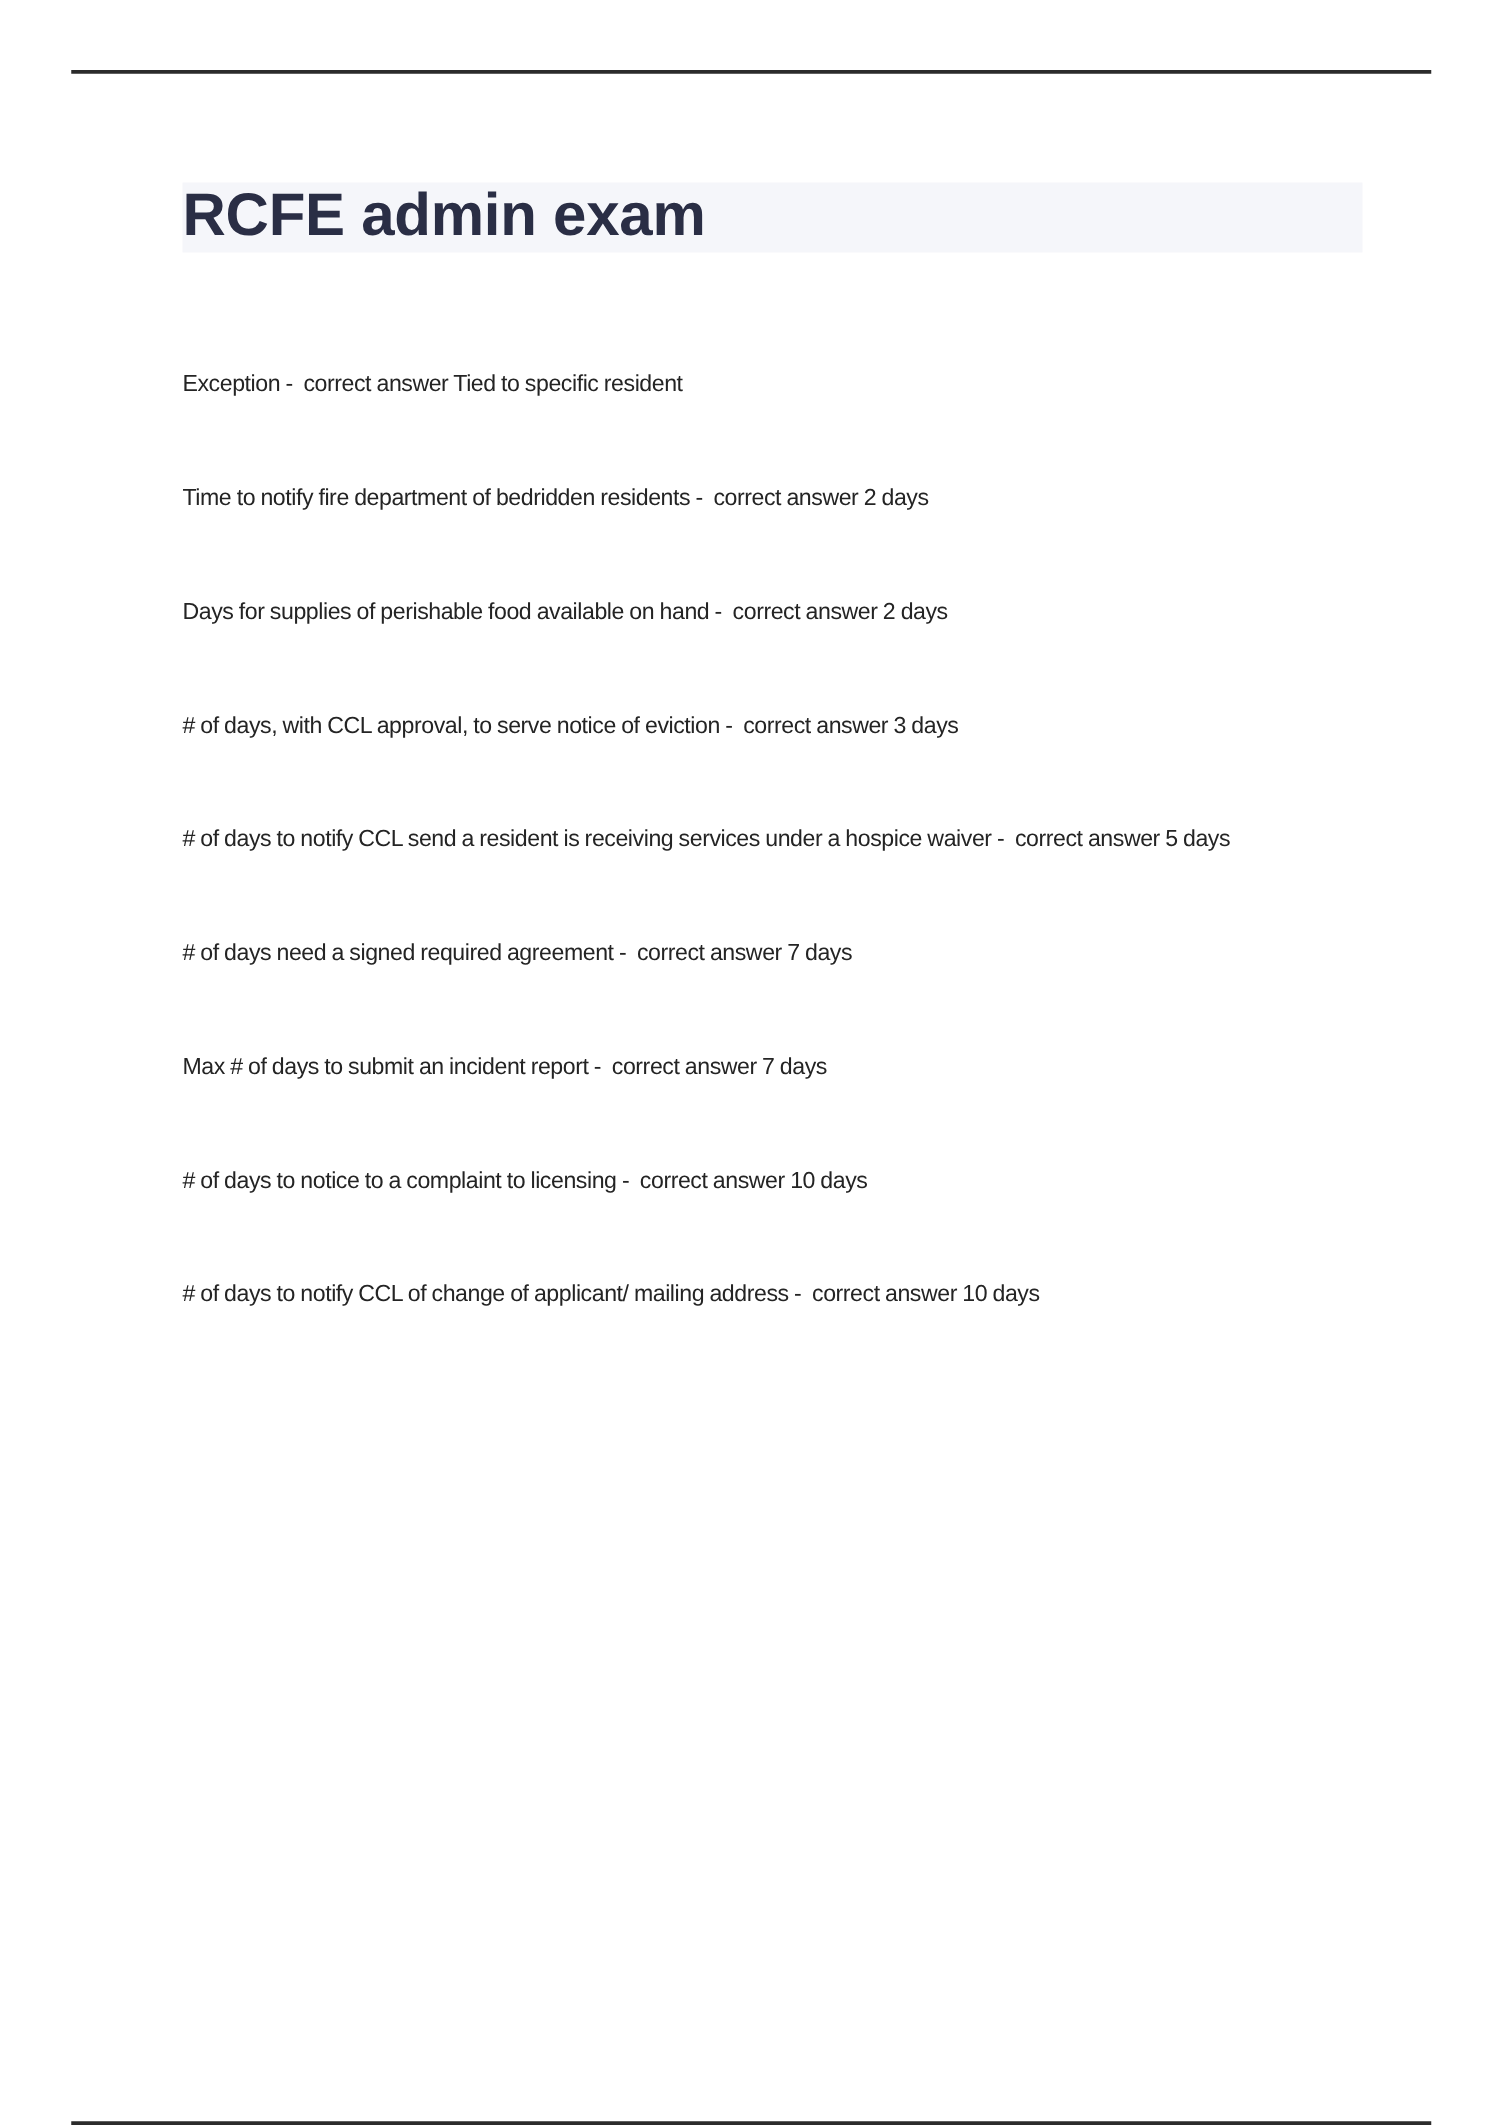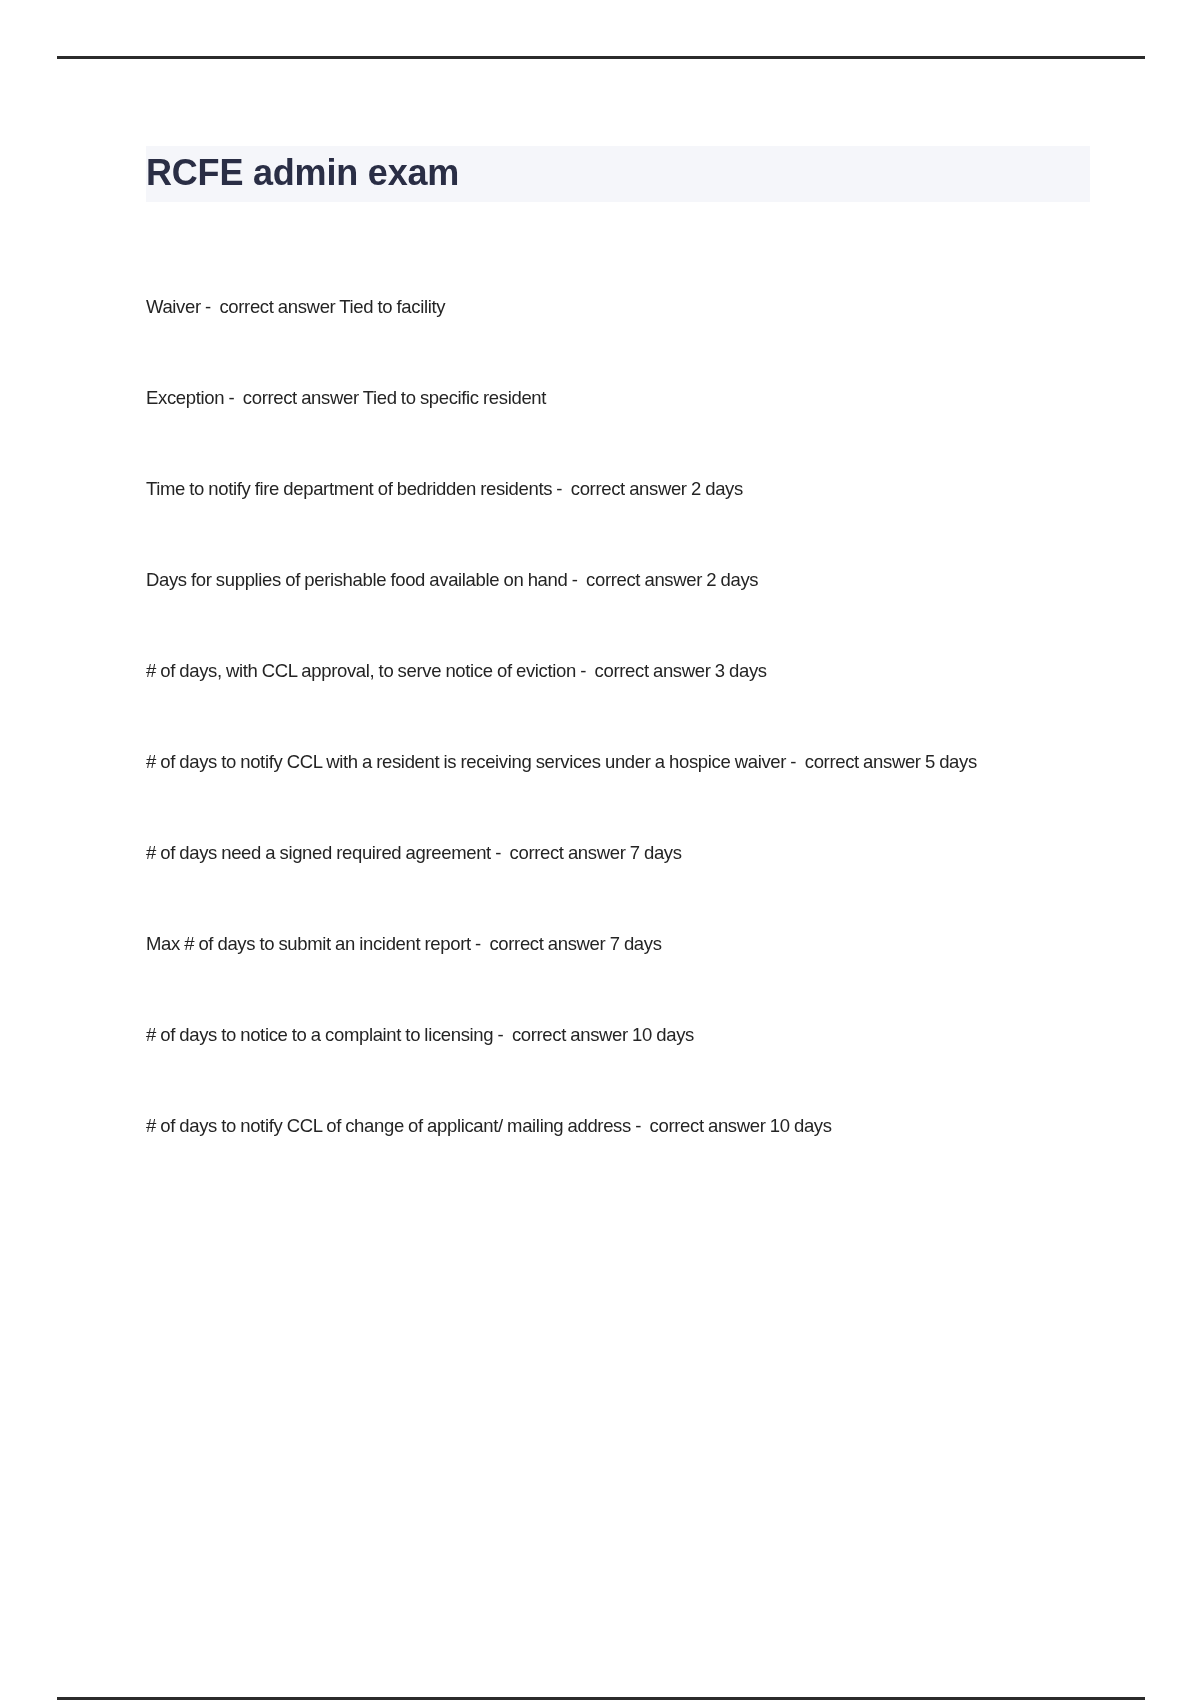--- a/index.html
+++ b/index.html
@@ -32,21 +32,21 @@
     height: 56px;
     background: #f5f6fa;
   }
   .title {
     position: absolute;
     left: 146px;
     top: 143px;
     margin: 0;
     font-family: "Liberation Sans", sans-serif;
     font-weight: bold;
-    font-size: 36px;
+    font-size: 48px;
     line-height: 60px;
     color: #2a2e45;
     letter-spacing: -0.2px;
   }
 
   .items {
     position: absolute;
     left: 146px;
     top: 293px;
     width: 930px;
@@ -67,25 +67,24 @@
 </style>
 </head>
 <body>
 
 <div class="rule top"></div>
 
 <div class="title-box"></div>
 <h1 class="title">RCFE admin exam</h1>
 
 <ul class="items">
-  <li class="item"><span>Waiver</span><span class="sep"> -  correct answer </span><span>Tied to facility</span></li>
   <li class="item"><span>Exception</span><span class="sep"> -  correct answer </span><span>Tied to specific resident</span></li>
   <li class="item"><span>Time to notify fire department of bedridden residents</span><span class="sep"> -  correct answer </span><span>2 days</span></li>
   <li class="item"><span>Days for supplies of perishable food available on hand</span><span class="sep"> -  correct answer </span><span>2 days</span></li>
   <li class="item"><span># of days, with CCL approval, to serve notice of eviction</span><span class="sep"> -  correct answer </span><span>3 days</span></li>
-  <li class="item"><span># of days to notify CCL with a resident is receiving services under a hospice waiver</span><span class="sep"> -  correct answer </span><span>5 days</span></li>
+  <li class="item"><span># of days to notify CCL send a resident is receiving services under a hospice waiver</span><span class="sep"> -  correct answer </span><span>5 days</span></li>
   <li class="item"><span># of days need a signed required agreement</span><span class="sep"> -  correct answer </span><span>7 days</span></li>
   <li class="item"><span>Max # of days to submit an incident report</span><span class="sep"> -  correct answer </span><span>7 days</span></li>
   <li class="item"><span># of days to notice to a complaint to licensing</span><span class="sep"> -  correct answer </span><span>10 days</span></li>
   <li class="item"><span># of days to notify CCL of change of applicant/ mailing address</span><span class="sep"> -  correct answer </span><span>10 days</span></li>
 </ul>
 
 <div class="rule bottom"></div>
 
 </body></html>

